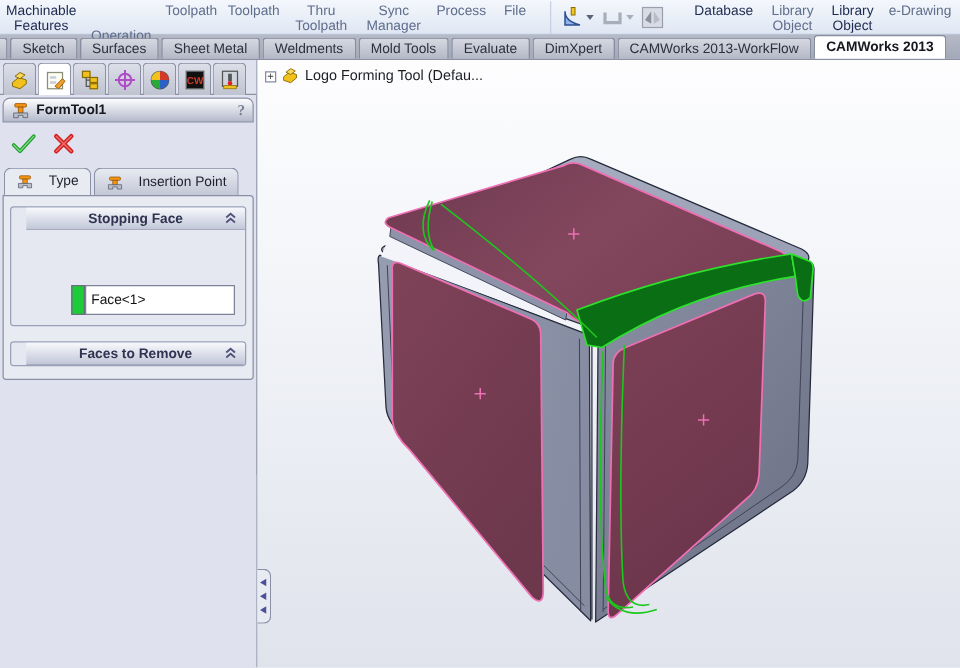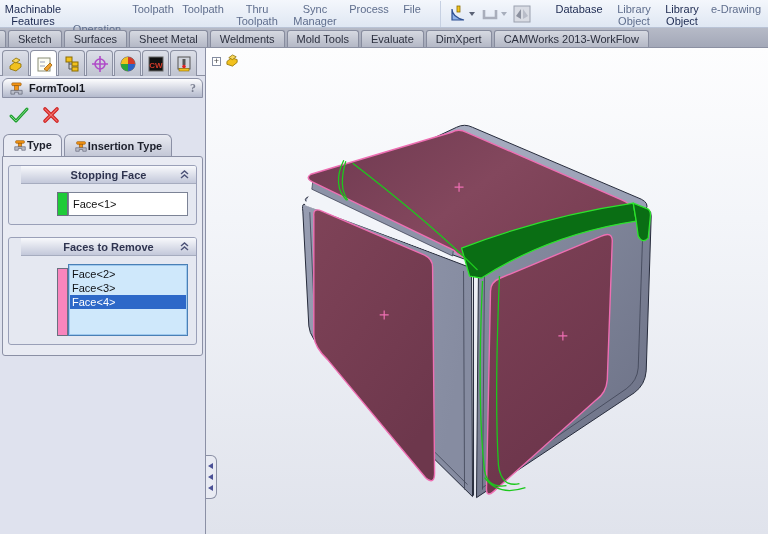--- a/index.html
+++ b/index.html
@@ -48,34 +48,34 @@
   .icon-tab.active { background:#ffffff; }
   .pm-header { margin:2px 2px 0; height:20px; border:1px solid #8b90a5;
     border-radius:6px 6px 0 0; background:linear-gradient(#fdfdfe,#b4bacd);
     display:flex; align-items:center; padding:0 6px; }
   .pm-title { font-size:11px; font-weight:bold; color:#16181f; margin-left:5px; }
   .pm-help { margin-left:auto; font-size:12px; font-weight:bold; color:#7b8092;
     font-family:"Liberation Serif", serif; cursor:pointer; }
   .pm-actions { display:flex; gap:12px; padding:8px 0 6px 8px; }
   .pm-actions svg { cursor:pointer; }
   .pm-tabs { display:flex; padding-left:3px; margin-top:4px; position:relative; z-index:2; }
-  .pm-tab { display:flex; align-items:center; gap:0; height:22px; padding:0 9px;
+  .pm-tab { display:flex; align-items:center; gap:12px; height:22px; padding:0 9px;
     font-size:11px; color:#1d202c; border:1px solid #8b90a5; border-bottom:none;
     border-radius:6px 6px 0 0; background:linear-gradient(#e9ebf2,#c3c7d6);
-    margin-right:2px; cursor:pointer;font-weight:bold; }
+    margin-right:2px; cursor:pointer; }
   .pm-tab.active { background:#e9ebf3; margin-bottom:-1px; padding-bottom:1px; }
   .pm-box { margin:0 2px; border:1px solid #8b90a5; border-radius:0 3px 3px 3px;
     background:#e9ebf3; padding:8px 5px 10px; display:flex; flex-direction:column; gap:12px; }
   .group { border:1px solid #9aa0b8; border-radius:3px; background:#e5e8f1; overflow:hidden;padding-left:12px; }
   .group-header { height:18px; background:linear-gradient(#f8f9fc,#c3c8da);
     border-bottom:1px solid #a6acbf; display:flex; align-items:center;
     justify-content:center; position:relative; cursor:pointer; }
   .group-title { font-size:11px; font-weight:bold; color:#2f3450; }
   .chevron { position:absolute; right:6px; top:3px; }
-  .group-content { padding:8px 8px 8px 36px; display:flex; align-items:flex-end; }
+  .group-content { padding:8px 8px 8px 36px; display:flex; align-items:center;margin-top:36px; }
   .swatch { width:11px; border:1px solid #6a6f80; flex:none; }
   .swatch.green { height:24px; background:#1ecb38; }
   .swatch.pink  { height:68px; background:#f885bd; }
   .face-input { flex:1; height:24px; background:#ffffff; border:1px solid #7c8396;
     font-size:11px; color:#111; display:flex; align-items:center; padding:0 4px; }
   .face-list { flex:1; height:72px; background:#cfe8fb; border:1px solid #4a7fb5;
     box-shadow:inset 0 0 0 1px #9fc9ee; padding:2px 1px; overflow:hidden; }
   .face-item { font-size:11px; color:#101216; height:14px; line-height:14px;
     padding:0 2px; cursor:default; }
   .face-item.selected { background:#2d68c8; color:#ffffff; }
@@ -146,20 +146,21 @@
 <div class="tabbar">
   <span class="tab-stub"></span>
   <span class="rtab">Sketch</span>
   <span class="rtab">Surfaces</span>
   <span class="rtab">Sheet Metal</span>
   <span class="rtab">Weldments</span>
   <span class="rtab">Mold Tools</span>
   <span class="rtab">Evaluate</span>
   <span class="rtab">DimXpert</span>
   <span class="rtab">CAMWorks 2013-WorkFlow</span>
+  <span class="rtab active">CAMWorks 2013</span>
 </div>
 
 <div class="content">
 
   <div class="left-panel">
 
     <div class="icon-tabs">
       <span class="icon-tab">
         <svg width="18" height="18" viewBox="0 0 18 18">
           <path d="M3 11 L8 7 L14 9 L14 12 L9 16 L3 14 Z" fill="#f2c11e" stroke="#8a6d00" stroke-width="0.8"></path>
@@ -242,21 +243,21 @@
           <path d="M2 10 H14 V14 H10 V12 H6 V14 H2 Z" fill="#b9bdc9" stroke="#5c6070" stroke-width="0.7"></path>
         </svg>
         <span>Type</span>
       </span>
       <span class="pm-tab">
         <svg width="14" height="14" viewBox="0 0 16 16">
           <rect x="3" y="3" width="10" height="3" rx="1" fill="#f49413" stroke="#96570a" stroke-width="0.7"></rect>
           <rect x="6" y="6" width="4" height="4" fill="#f49413" stroke="#96570a" stroke-width="0.7"></rect>
           <path d="M2 10 H14 V14 H10 V12 H6 V14 H2 Z" fill="#b9bdc9" stroke="#5c6070" stroke-width="0.7"></path>
         </svg>
-        <span>Insertion Type</span>
+        <span>Insertion Point</span>
       </span>
     </div>
 
     <div class="pm-box">
       <div class="group">
         <div class="group-header">
           <span class="group-title">Stopping Face</span>
           <svg class="chevron" width="11" height="11" viewBox="0 0 11 11">
             <path d="M2 5 L5.5 2 L9 5 M2 9 L5.5 6 L9 9" fill="none" stroke="#4d5378" stroke-width="1.4"></path>
           </svg>
@@ -267,46 +268,39 @@
         </div>
       </div>
 
       <div class="group">
         <div class="group-header">
           <span class="group-title">Faces to Remove</span>
           <svg class="chevron" width="11" height="11" viewBox="0 0 11 11">
             <path d="M2 5 L5.5 2 L9 5 M2 9 L5.5 6 L9 9" fill="none" stroke="#4d5378" stroke-width="1.4"></path>
           </svg>
         </div>
-        <div class="group-content">
-          <span class="swatch pink"></span>
-          <div class="face-list">
-            <div class="face-item">Face&lt;2&gt;</div>
-            <div class="face-item">Face&lt;3&gt;</div>
-            <div class="face-item selected">Face&lt;4&gt;</div>
-          </div>
-        </div>
       </div>
     </div>
     <div class="panel-filler"></div>
   </div>
 
   <div class="viewport">
     <div class="collapse-handle">
       <span class="tri-left"></span>
       <span class="tri-left"></span>
       <span class="tri-left"></span>
     </div>
 
     <div class="feature-tree">
       <span class="expand-box">+</span>
       <svg width="15" height="14" viewBox="0 0 16 15">
         <path d="M2 8 L7 4 L13 6 L13 9 L8 13 L2 11 Z" fill="#f2c11e" stroke="#8a6d00" stroke-width="0.8"></path>
         <path d="M4 4 L8 1 L12 3 L8 6 Z" fill="#f8d75c" stroke="#8a6d00" stroke-width="0.8"></path>
       </svg>
+      <span class="tree-label">Logo Forming Tool  (Defau...</span>
     </div>
 
     <svg class="cube-svg" viewBox="0 0 563 486" preserveAspectRatio="xMidYMid meet">
       <defs>
         <linearGradient id="gTop" x1="0" y1="0" x2="1" y2="0.4">
           <stop offset="0" stop-color="#b0b5c8"></stop>
             <stop offset="1" stop-color="#9aa0b5"></stop>
         </linearGradient>
         <linearGradient id="gLeft" x1="0" y1="0" x2="1" y2="0.3">
           <stop offset="0" stop-color="#979dB1"></stop>

